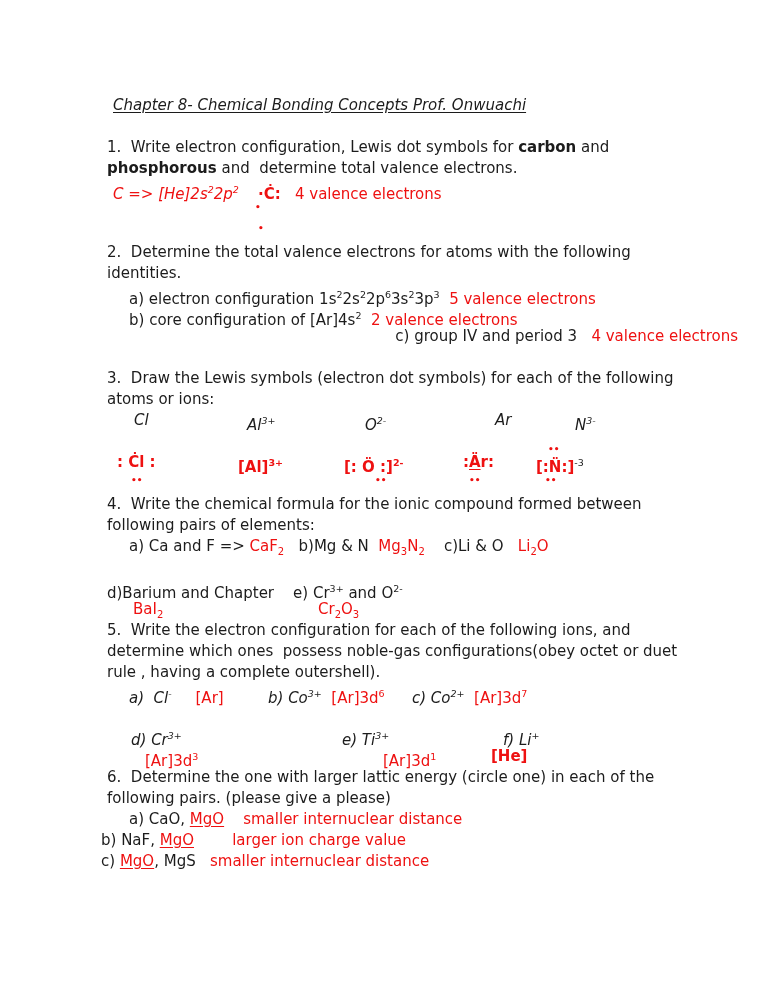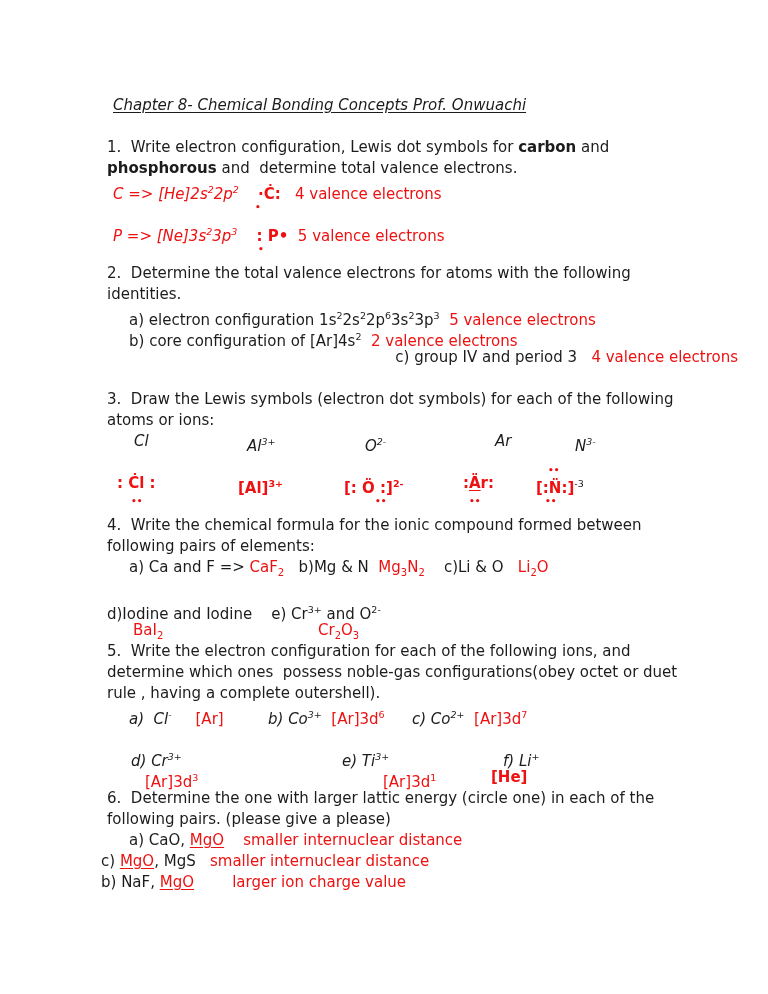--- a/index.html
+++ b/index.html
@@ -35,45 +35,44 @@
 </head>
 <body>
 
 <div class="page" id="page">
     <div class="line" style="margin-left: 6px;"><span class="run und ital">Chapter 8- Chemical Bonding Concepts Prof. Onwuachi</span></div>
     <div class="line"></div>
     <div class="line"><span class="run">1.  Write electron configuration, Lewis dot symbols for </span><span class="run bold">carbon</span><span class="run"> and</span></div>
     <div class="line"><span class="run bold">phosphorous</span><span class="run"> and  determine total valence electrons.</span></div>
     <div class="line" style="margin-left: 6px;"><span class="run red ital">C =&gt; [He]2s</span><sup class="run red ital">2</sup><span class="run red ital">2p</span><sup class="run red ital">2</sup><span class="run red">    </span><span class="run red bold">·Ċ:</span><span class="run red">   4 valence electrons</span></div>
     <div class="line" style="margin-left: 148px;"><span class="run red bold" style="font-size: 9px; position: relative; top: -5px;">•</span></div>
-    <div class="line" style="margin-left: 6px;"><span class="run red ital">P =&gt; [Ne]3s</span><sup class="run red ital">2</sup><span class="run red ital">3p</span><sup class="run red ital">3</sup><span class="run red">    </span><span class="run red bold">: P•</span><span class="run red">  5 valence electrons</span></div>
     <div class="line" style="margin-left: 151px;"><span class="run red bold" style="font-size: 9px; position: relative; top: -5px;">•</span></div>
     <div class="line"><span class="run">2.  Determine the total valence electrons for atoms with the following</span></div>
     <div class="line"><span class="run">identities.</span></div>
     <div class="line" style="margin-left: 22px;"><span class="run">a) electron configuration 1s</span><sup class="run">2</sup><span class="run">2s</span><sup class="run">2</sup><span class="run">2p</span><sup class="run">6</sup><span class="run">3s</span><sup class="run">2</sup><span class="run">3p</span><sup class="run">3</sup><span class="run">  </span><span class="run red">5 valence electrons</span></div>
     <div class="line" style="margin-left: 22px;"><span class="run">b) core configuration of [Ar]4s</span><sup class="run">2</sup><span class="run">  </span><span class="run red">2 valence electrons</span></div>
     <div class="line" style="margin-left: 22px; text-align: right;"><span class="run">c) group IV and period 3   </span><span class="run red">4 valence electrons</span></div>
     <div class="line"></div>
     <div class="line"><span class="run">3.  Draw the Lewis symbols (electron dot symbols) for each of the following</span></div>
     <div class="line"><span class="run">atoms or ions:</span></div>
     <div class="line"><span class="posgroup" style="left: 27px;"><span class="run ital">Cl</span></span><span class="posgroup" style="left: 140px;"><span class="run ital">Al</span><sup class="run ital">3+</sup></span><span class="posgroup" style="left: 258px;"><span class="run ital">O</span><sup class="run ital">2-</sup></span><span class="posgroup" style="left: 388px;"><span class="run ital">Ar</span></span><span class="posgroup" style="left: 468px;"><span class="run ital">N</span><sup class="run ital">3-</sup></span></div>
     <div class="line"><span class="posgroup" style="left: 441px; top: 6px;"><span class="run red bold" style="font-size: 9px;">••</span></span></div>
     <div class="line"><span class="posgroup" style="left: 10px;"><span class="run red bold">: Ċl :</span></span><span class="posgroup" style="left: 131px;"><span class="run red bold">[Al]</span><sup class="run red bold">3+</sup></span><span class="posgroup" style="left: 237px;"><span class="run red bold">[: Ö :]</span><sup class="run red bold">2-</sup></span><span class="posgroup" style="left: 356px;"><span class="run red bold">:</span><span class="run red bold und">Ä</span><span class="run red bold">r:</span></span><span class="posgroup" style="left: 429px;"><span class="run red bold">[:N̈:]</span><sup class="run">-3</sup></span></div>
     <div class="line"><span class="posgroup" style="left: 24px; top: -5px;"><span class="run red bold" style="font-size: 9px;">••</span></span><span class="posgroup" style="left: 268px; top: -5px;"><span class="run red bold" style="font-size: 9px;">••</span></span><span class="posgroup" style="left: 362px; top: -5px;"><span class="run red bold" style="font-size: 9px;">••</span></span><span class="posgroup" style="left: 438px; top: -5px;"><span class="run red bold" style="font-size: 9px;">••</span></span></div>
     <div class="line"><span class="run">4.  Write the chemical formula for the ionic compound formed between</span></div>
     <div class="line"><span class="run">following pairs of elements:</span></div>
     <div class="line" style="margin-left: 22px;"><span class="run">a) Ca and F =&gt; </span><span class="run red">CaF</span><sub class="run red">2</sub><span class="run">   b)Mg &amp; N  </span><span class="run red">Mg</span><sub class="run red">3</sub><span class="run red">N</span><sub class="run red">2</sub><span class="run">    c)Li &amp; O   </span><span class="run red">Li</span><sub class="run red">2</sub><span class="run red">O</span></div>
     <div class="line"></div>
-    <div class="line"><span class="run">d)Iodine and Iodine    e) Cr</span><sup class="run">3+</sup><span class="run"> and O</span><sup class="run">2-</sup></div>
+    <div class="line"><span class="run">d)Barium and Chapter    e) Cr</span><sup class="run">3+</sup><span class="run"> and O</span><sup class="run">2-</sup></div>
     <div class="line"><span class="posgroup" style="left: 26px;"><span class="run red">BaI</span><sub class="run red">2</sub></span><span class="posgroup" style="left: 211px;"><span class="run red">Cr</span><sub class="run red">2</sub><span class="run red">O</span><sub class="run red">3</sub></span></div>
     <div class="line"><span class="run">5.  Write the electron configuration for each of the following ions, and</span></div>
     <div class="line"><span class="run">determine which ones  possess noble-gas configurations(obey octet or duet</span></div>
     <div class="line"><span class="run">rule , having a complete outershell).</span></div>
     <div class="line"><span class="posgroup" style="left: 22px;"><span class="run ital">a)  Cl</span><sup class="run ital">-</sup><span class="run">     </span><span class="run red">[Ar]</span></span><span class="posgroup" style="left: 161px;"><span class="run ital">b) Co</span><sup class="run ital">3+</sup><span class="run">  </span><span class="run red">[Ar]3d</span><sup class="run red">6</sup></span><span class="posgroup" style="left: 305px;"><span class="run ital">c) Co</span><sup class="run ital">2+</sup><span class="run">  </span><span class="run red">[Ar]3d</span><sup class="run red">7</sup></span></div>
     <div class="line"></div>
     <div class="line"><span class="posgroup" style="left: 24px;"><span class="run ital">d) Cr</span><sup class="run ital">3+</sup></span><span class="posgroup" style="left: 235px;"><span class="run ital">e) Ti</span><sup class="run ital">3+</sup></span><span class="posgroup" style="left: 396px;"><span class="run ital">f) Li</span><sup class="run ital">+</sup></span></div>
     <div class="line"><span class="posgroup" style="left: 38px;"><span class="run red">[Ar]3d</span><sup class="run red">3</sup></span><span class="posgroup" style="left: 251px; margin-left: 25px;"><span class="run red">[Ar]3d</span><sup class="run red">1</sup></span><span class="posgroup" style="left: 384px; font-weight: bold;"><span class="run red">[He]</span></span></div>
     <div class="line"><span class="run">6.  Determine the one with larger lattic energy (circle one) in each of the</span></div>
     <div class="line"><span class="run">following pairs. (please give a please)</span></div>
     <div class="line" style="margin-left: 22px;"><span class="run">a) CaO, </span><span class="run red und">MgO</span><span class="run">    </span><span class="run red">smaller internuclear distance</span></div>
+    <div class="line" style="margin-left: -6px;"><span class="run">b) NaF, </span><span class="run red und">MgO</span><span class="run">        </span><span class="run red">larger ion charge value</span></div>
     <div class="line" style="margin-left: -6px;"><span class="run">c) </span><span class="run red und">MgO</span><span class="run">, MgS   </span><span class="run red">smaller internuclear distance</span></div>
-    <div class="line" style="margin-left: -6px;"><span class="run">b) NaF, </span><span class="run red und">MgO</span><span class="run">        </span><span class="run red">larger ion charge value</span></div>
   </div>
 
 </body></html>

